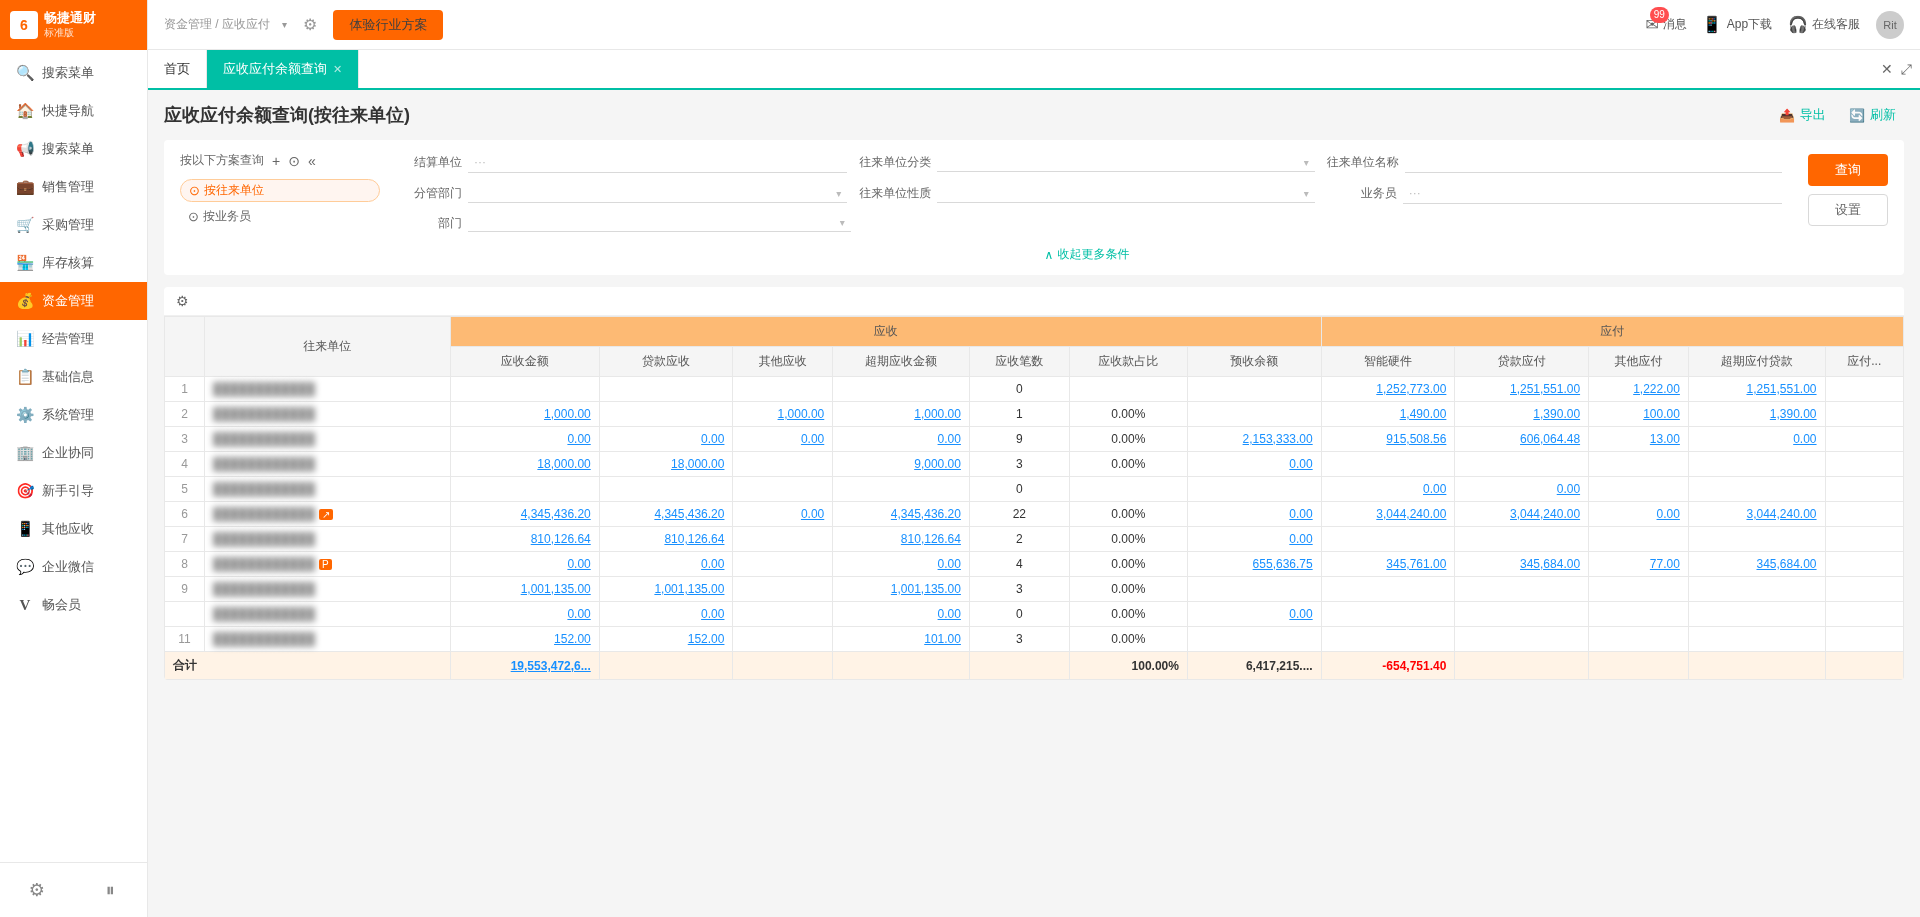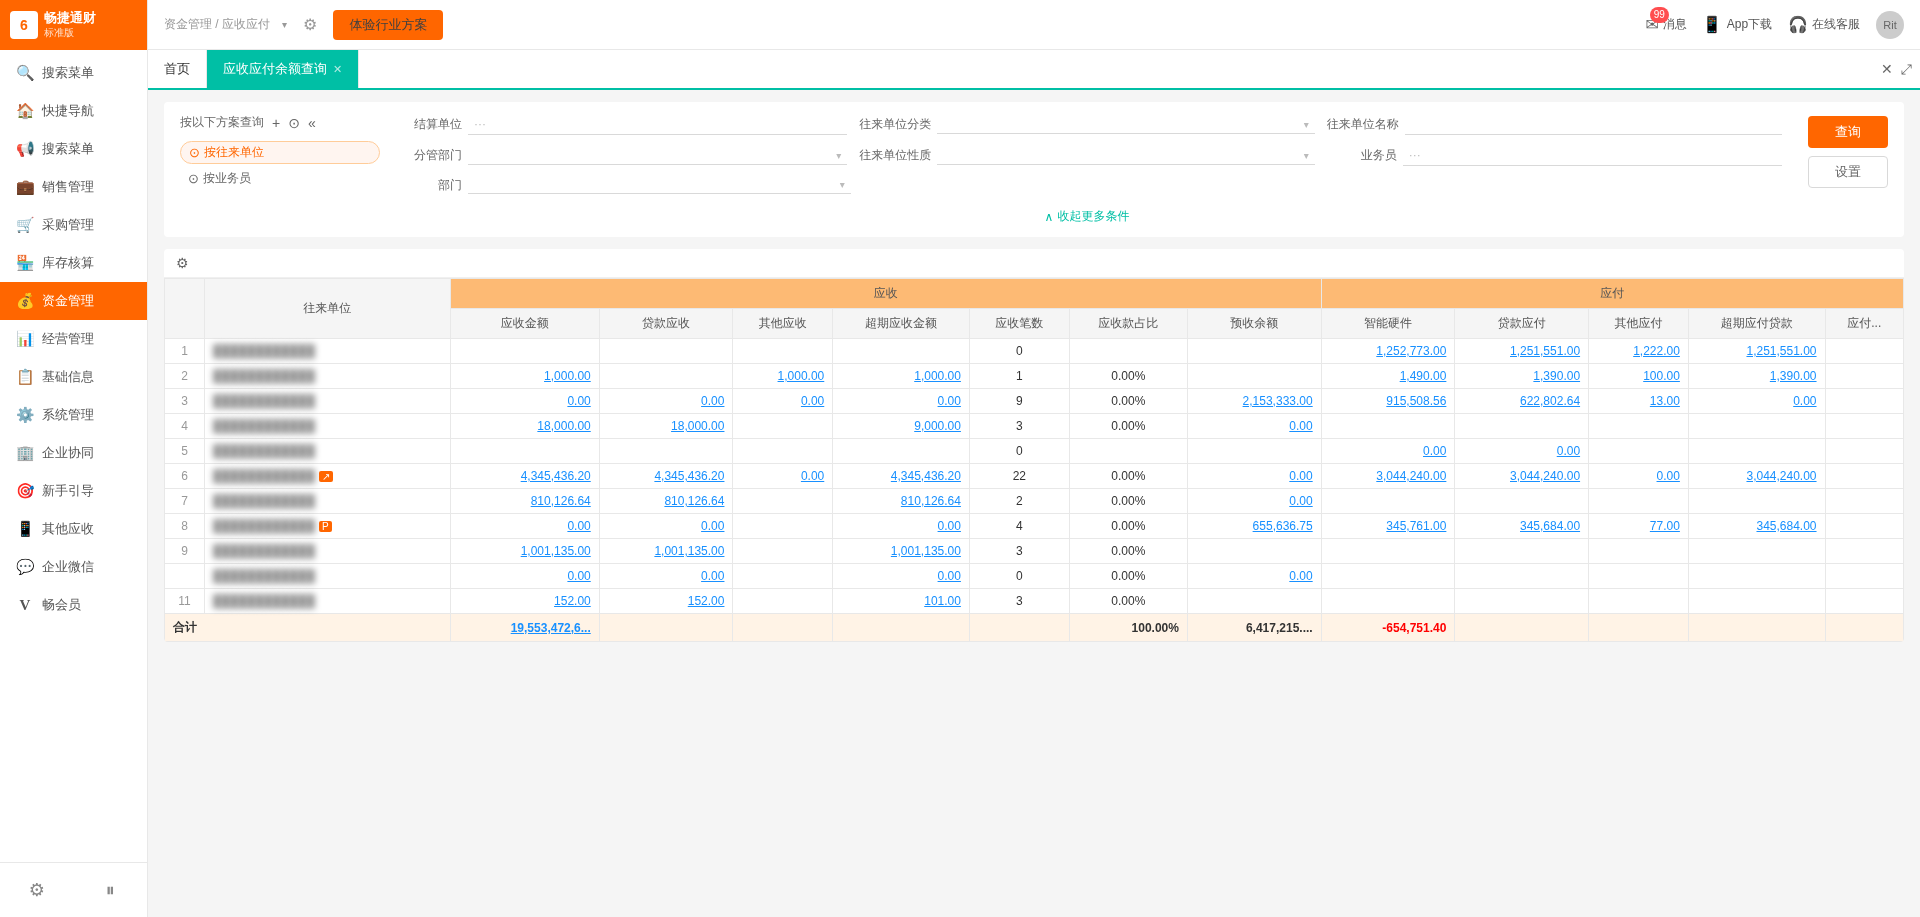--- a/index.html
+++ b/index.html
@@ -288,20 +288,33 @@
     <div class="tabs-spacer"></div>
     <div class="tabs-controls">
       <span class="tabs-control-btn">✕</span>
       <span class="tabs-control-btn">⤢</span>
     </div>
   </div>
 
   <div class="page-content">
     <div class="page-inner">
 
+      <div class="page-header">
+        <div class="page-title">应收应付余额查询(按往来单位)</div>
+        <div class="page-actions">
+          <div class="page-action-btn">
+            <span>📤</span>
+            <span>导出</span>
+          </div>
+          <div class="page-action-btn">
+            <span>🔄</span>
+            <span>刷新</span>
+          </div>
+        </div>
+      </div>
 
       <div class="filter-area">
         <div style="display:flex; gap:12px;">
           <div style="flex:0 0 200px;">
             <div class="filter-top">
               <span class="filter-label">按以下方案查询</span>
               <span class="filter-icon-btn">+</span>
               <span class="filter-icon-btn">⊙</span>
               <span class="filter-icon-btn">«</span>
             </div>
@@ -453,21 +466,21 @@
                   <td class="row-num center">3</td>
                   <td class="left" style="min-width: 160px;"><span class="blurred">████████████</span></td>
                   <td class="link">0.00</td>
                   <td class="link">0.00</td>
                   <td class="link">0.00</td>
                   <td class="link">0.00</td>
                   <td style="text-align: center;">9</td>
                   <td style="text-align: center;">0.00%</td>
                   <td class="link">2,153,333.00</td>
                   <td class="link">915,508.56</td>
-                  <td class="link">622,802.64</td>
+                  <td class="link">606,064.48</td>
                   <td class="link">13.00</td>
                   <td class="link">0.00</td>
                   <td></td>
                 </tr>
                 <tr>
                   <td class="row-num center">4</td>
                   <td class="left" style="min-width: 160px;"><span class="blurred">████████████</span></td>
                   <td class="link">18,000.00</td>
                   <td class="link">18,000.00</td>
                   <td></td>

